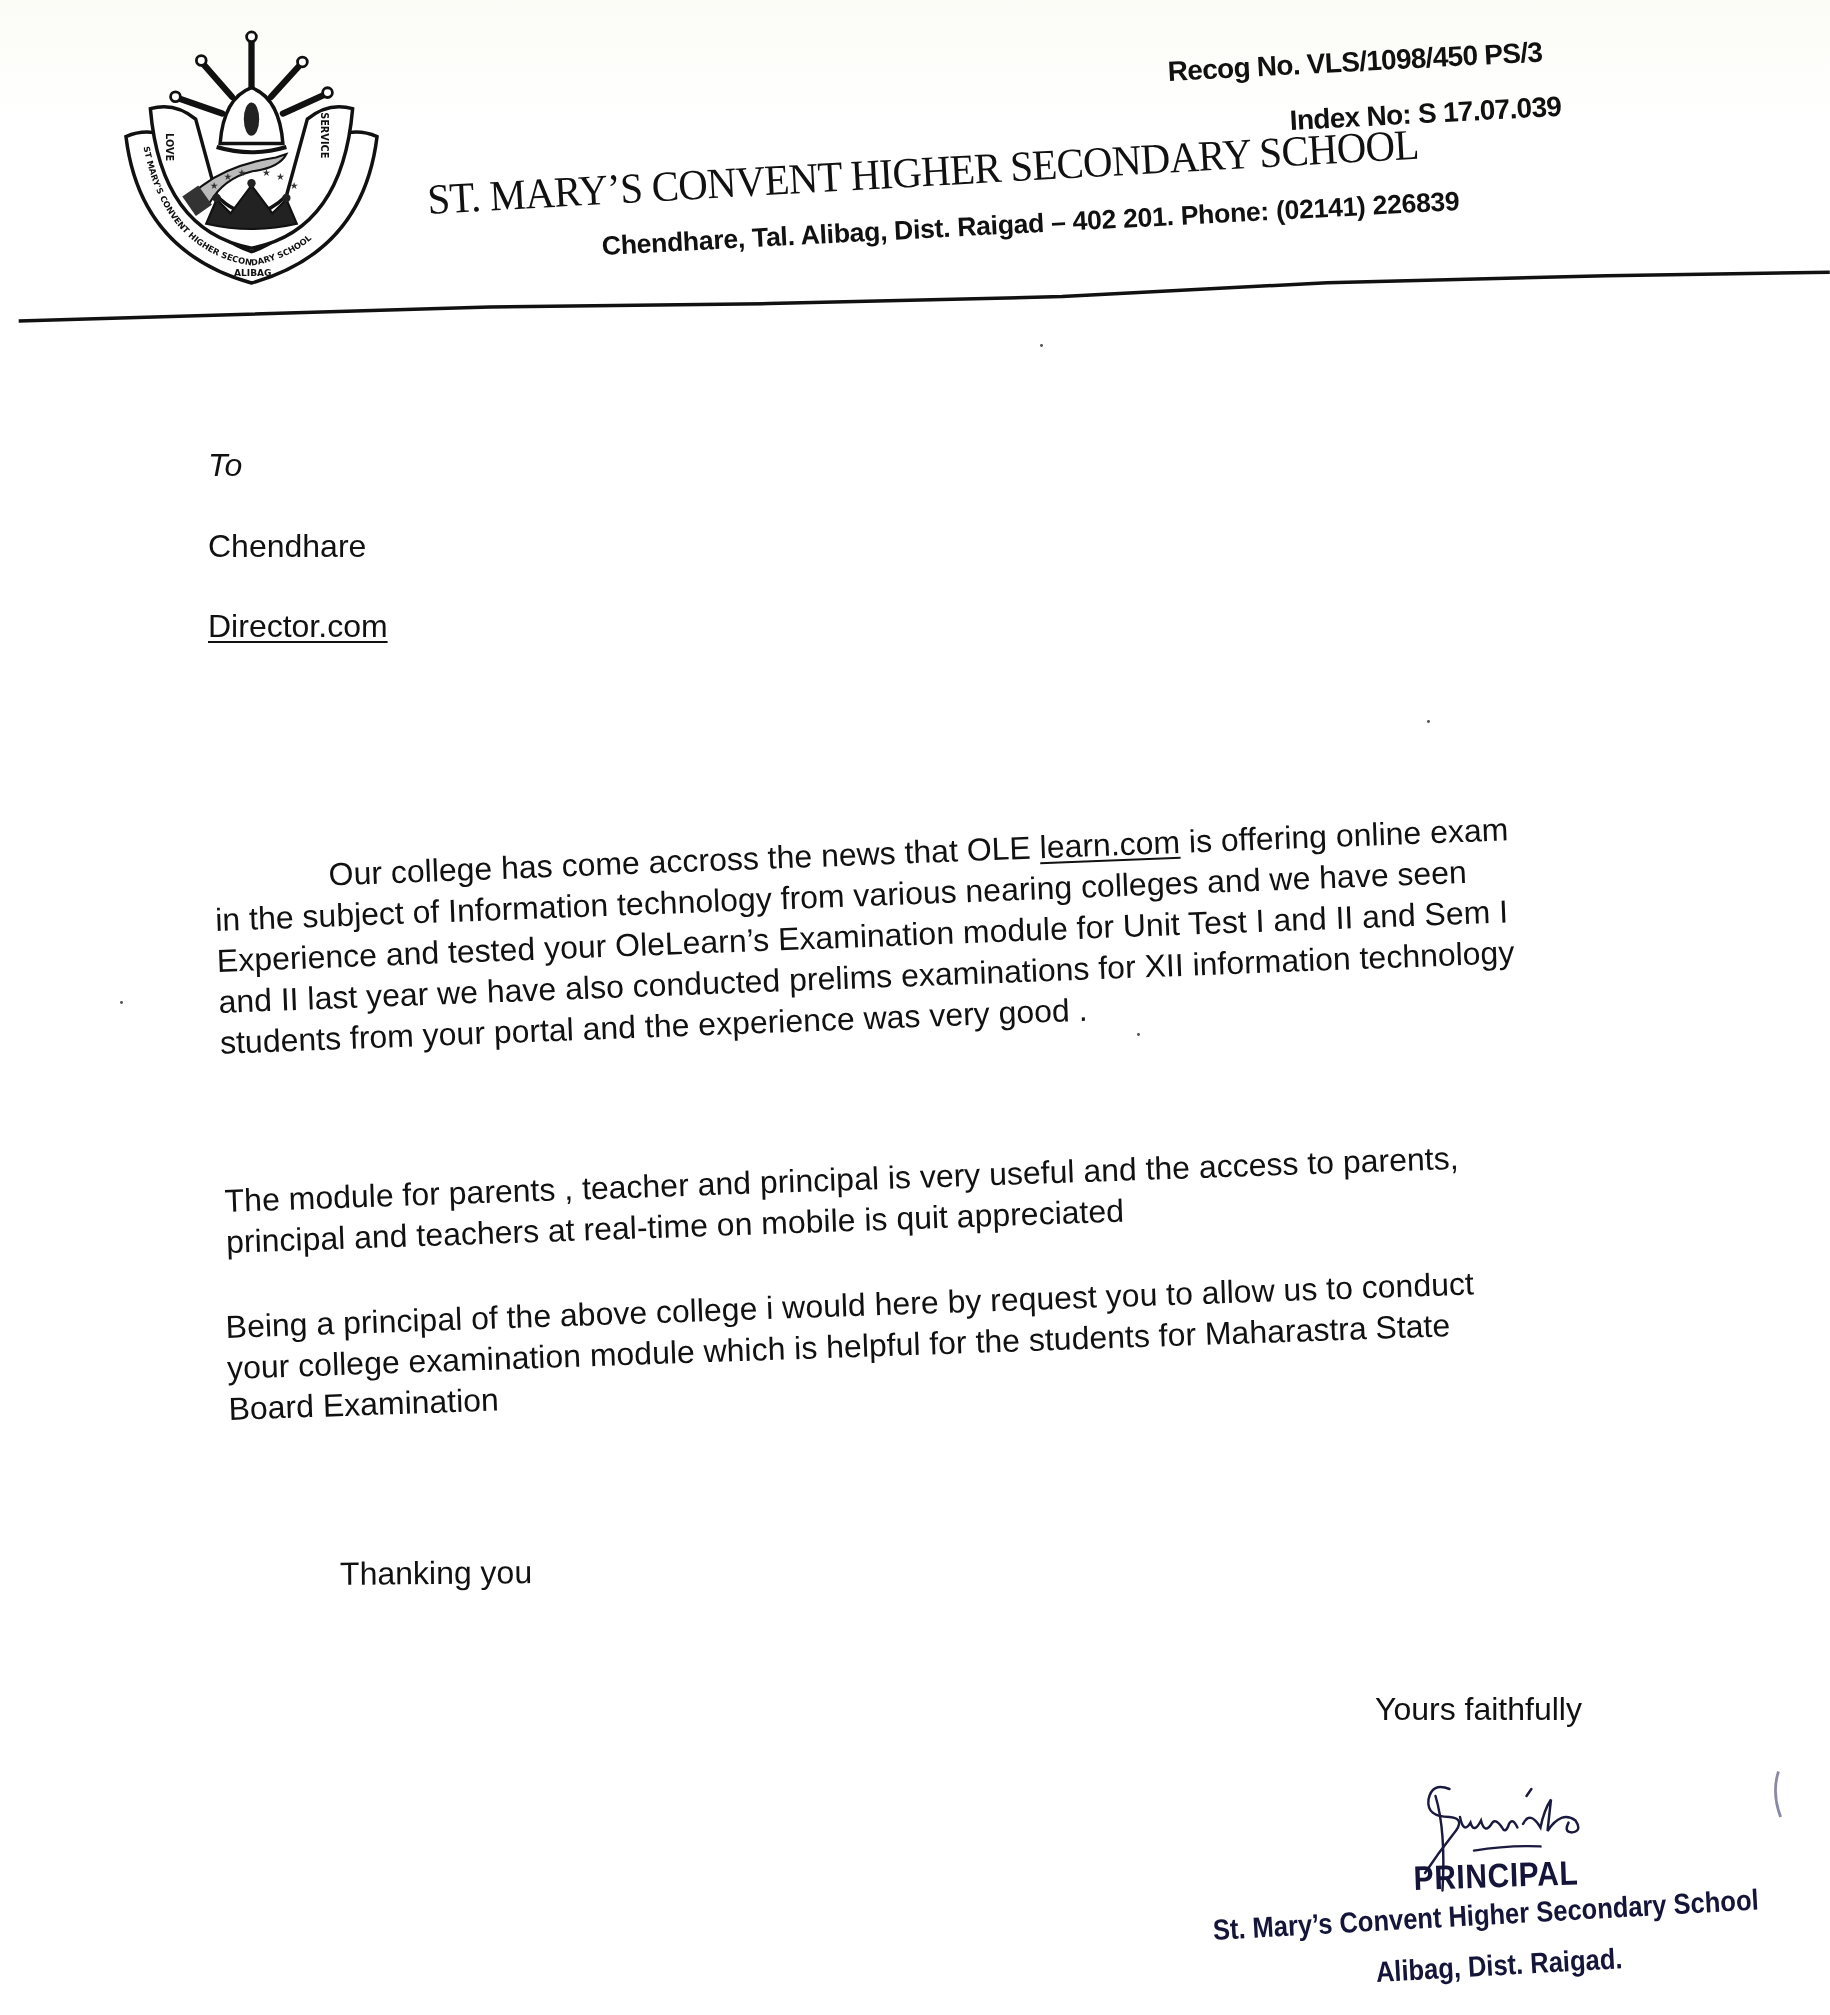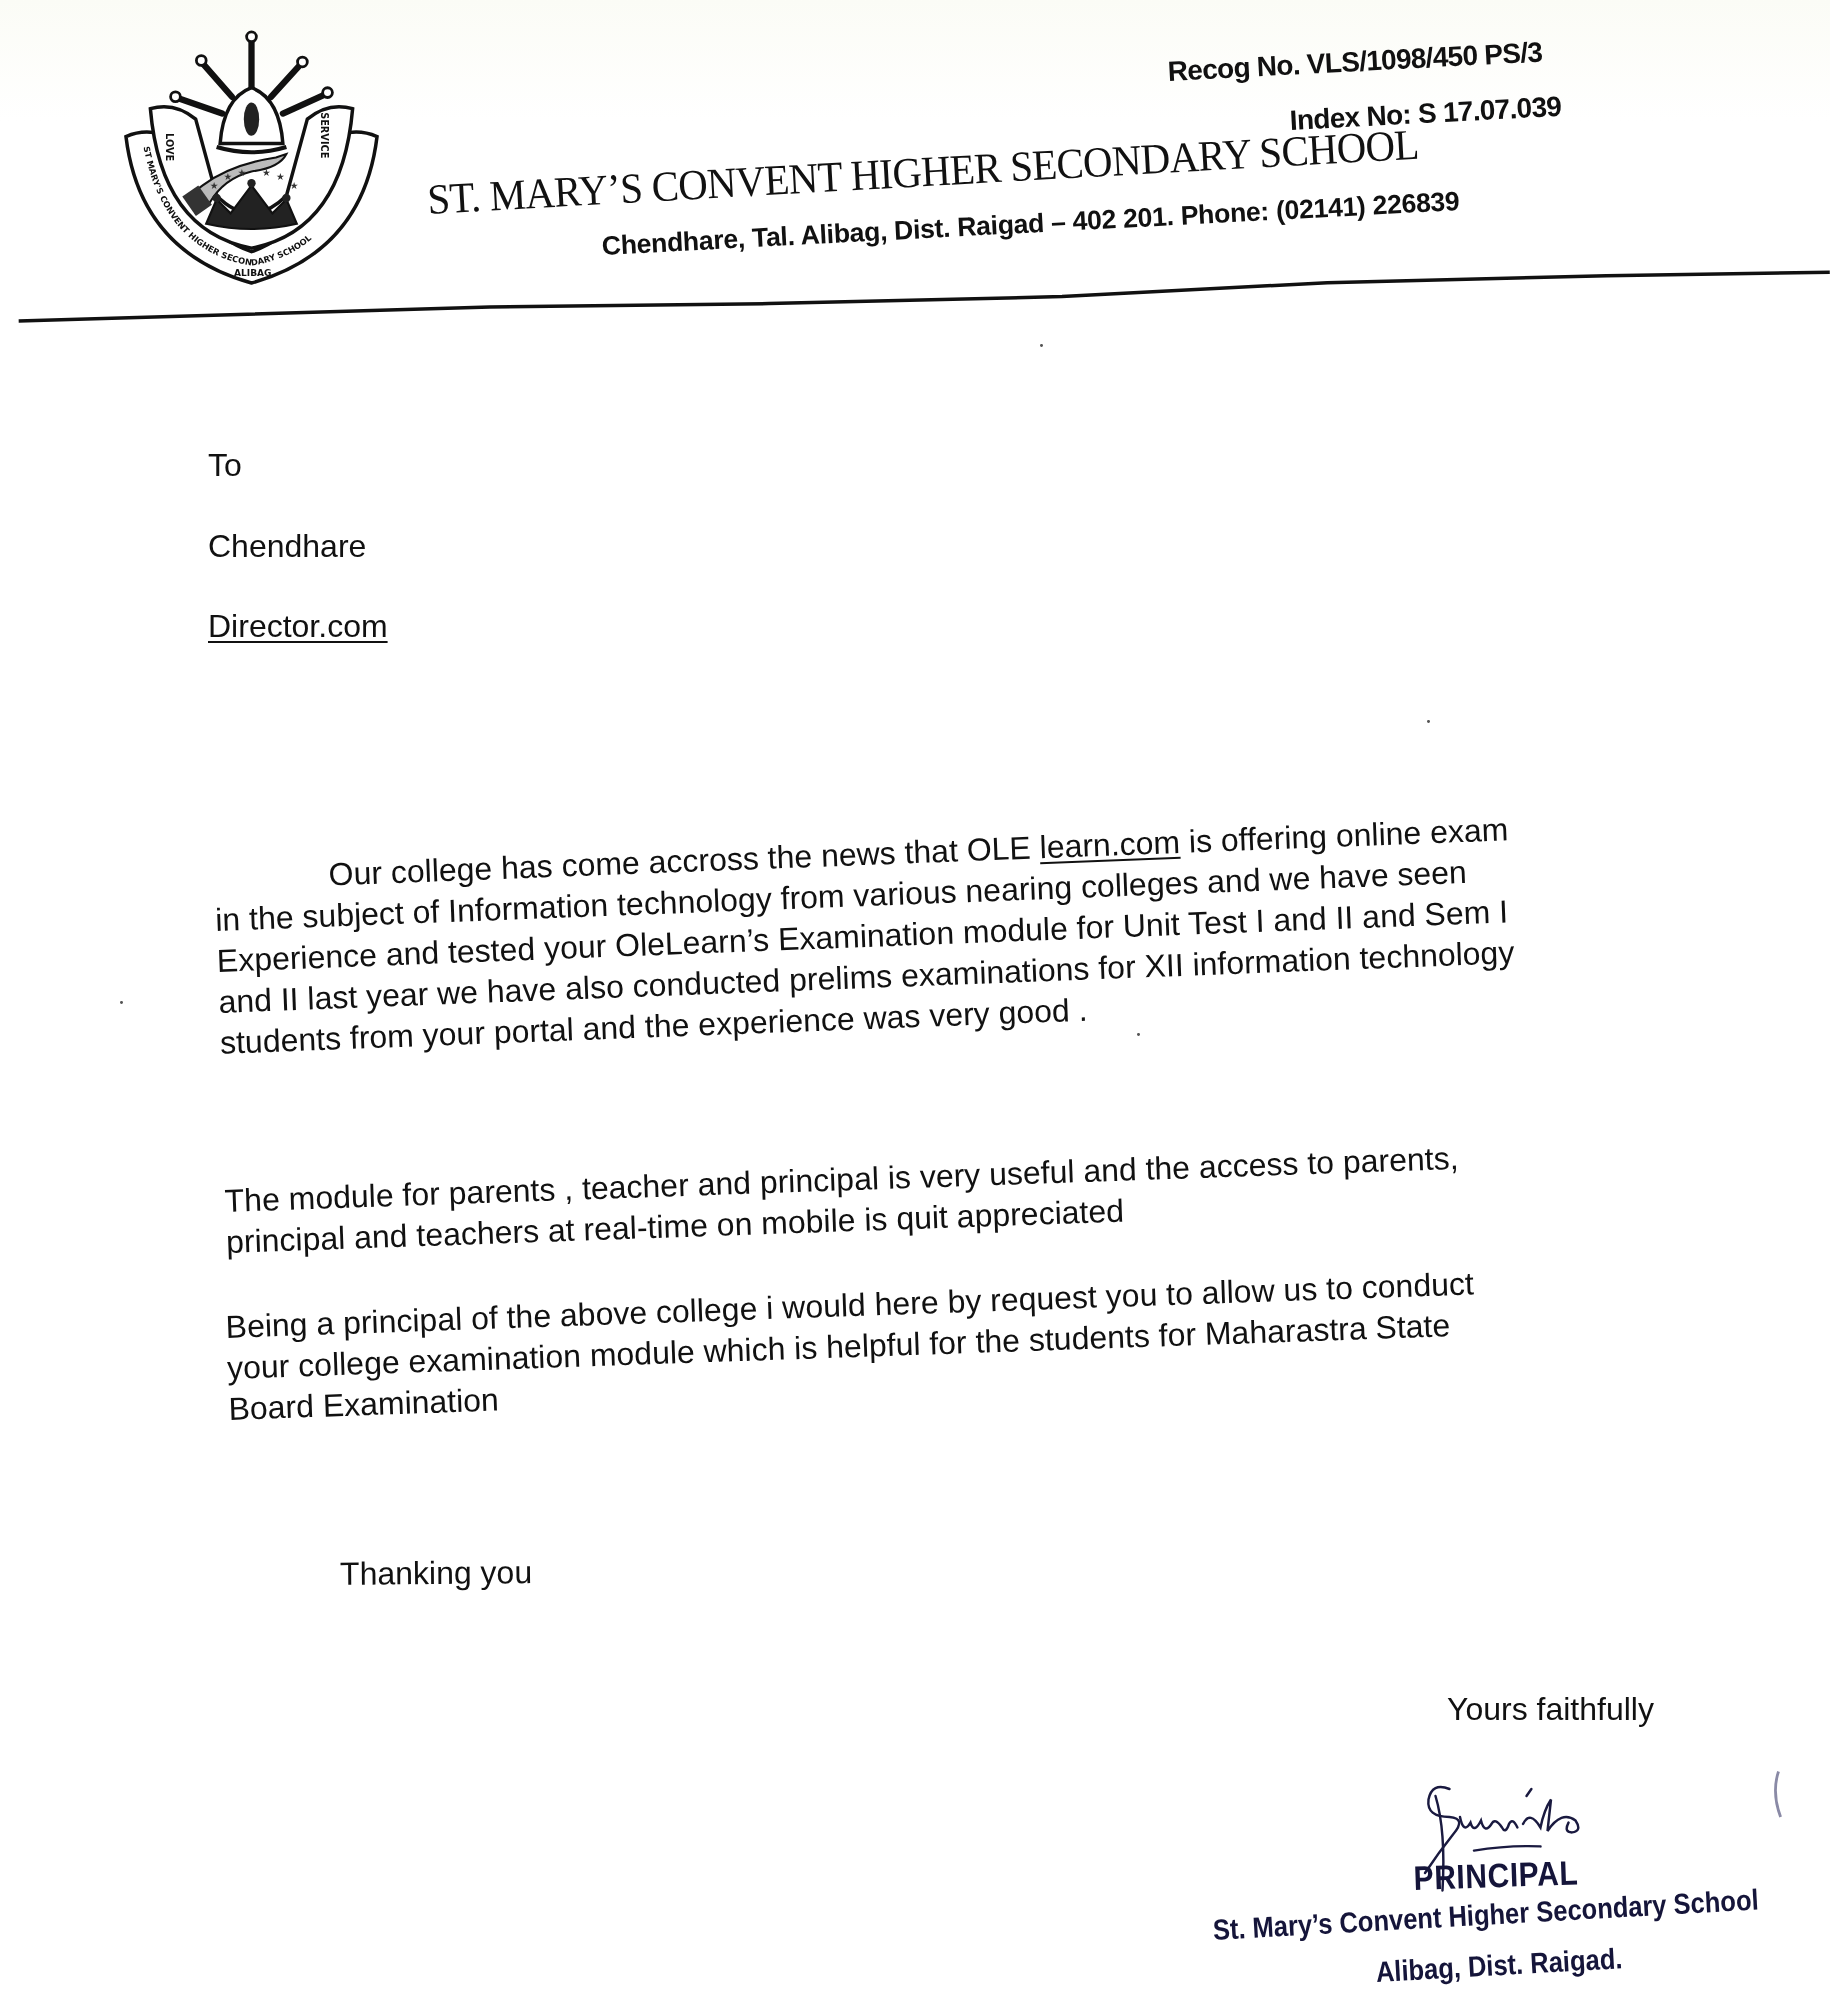--- a/index.html
+++ b/index.html
@@ -151,21 +151,21 @@
 
   <div class="recog">Recog No. VLS/1098/450 PS/3</div>
   <div class="index">Index No: S 17.07.039</div>
   <div class="school-name">ST. MARY’S CONVENT HIGHER SECONDARY SCHOOL</div>
   <div class="school-address">Chendhare, Tal. Alibag, Dist. Raigad – 402 201. Phone: (02141) 226839</div>
 
   <svg class="rule" viewBox="0 0 2620 480" xmlns="http://www.w3.org/2000/svg">
     <path d="M25 460 L700 440 L1100 435 L1520 425 L1900 405 L2300 395 L2620 390" stroke="#111" stroke-width="5" fill="none"></path>
   </svg>
 
-  <div class="body-text addr-line" style="top:447px;">To</div>
+  <div class="body-text addr-line" style="top:447px;font-style:italic;">To</div>
   <div class="body-text addr-line" style="top:528px;">Chendhare</div>
   <div class="body-text addr-line u" style="top:608px;">Director.com</div>
 
   <div class="para" style="left:213px; top:859px; transform: rotate(-2.2deg);">
     <div style="padding-left:115px;">
       <span>Our college has come accross the news that OLE </span><span class="u">learn.com</span><span> is offering online exam</span>
     </div>
     <div>in the subject of Information technology from various nearing colleges and we have seen</div>
     <div>Experience and tested your OleLearn’s Examination module for Unit Test I and II and Sem I</div>
     <div>and II last year we have also conducted prelims examinations for XII information technology</div>
@@ -177,21 +177,21 @@
     <div>principal and teachers at real-time on mobile is quit appreciated</div>
   </div>
 
   <div class="para" style="left:225px; top:1307px; transform: rotate(-2deg);">
     <div>Being a principal of the above college i would here by request you to allow us to conduct</div>
     <div>your college examination module which is helpful for the students for Maharastra State</div>
     <div>Board Examination</div>
   </div>
 
   <div class="closing" style="left:340px; top:1555px; transform: rotate(-0.5deg);">Thanking you</div>
-  <div class="closing" style="left:1447px; top:1691px;">Yours faithfully</div>
+  <div class="closing" style="left:1375px; top:1691px;">Yours faithfully</div>
 
   <svg class="signature" viewBox="0 0 320 180" xmlns="http://www.w3.org/2000/svg">
     <g stroke="#1a1a40" stroke-width="3.5" fill="none" stroke-linecap="round">
       <path d="M65 30 Q40 20 35 45 Q32 70 65 70 Q90 72 70 95 Q50 120 30 150"></path>
       <path d="M45 40 Q60 90 55 175"></path>
       <path d="M80 70 Q85 95 95 78 Q100 95 110 75 Q115 95 125 80 Q130 70 140 85 Q145 95 150 80 Q155 70 162 85"></path>
       <path d="M170 80 Q180 60 195 85 Q200 60 210 45 L205 90 Q225 60 245 75 Q255 90 240 92 Q228 92 235 78"></path>
       <path d="M175 40 L182 30"></path>
       <path d="M100 118 Q150 110 195 112"></path>
     </g>

